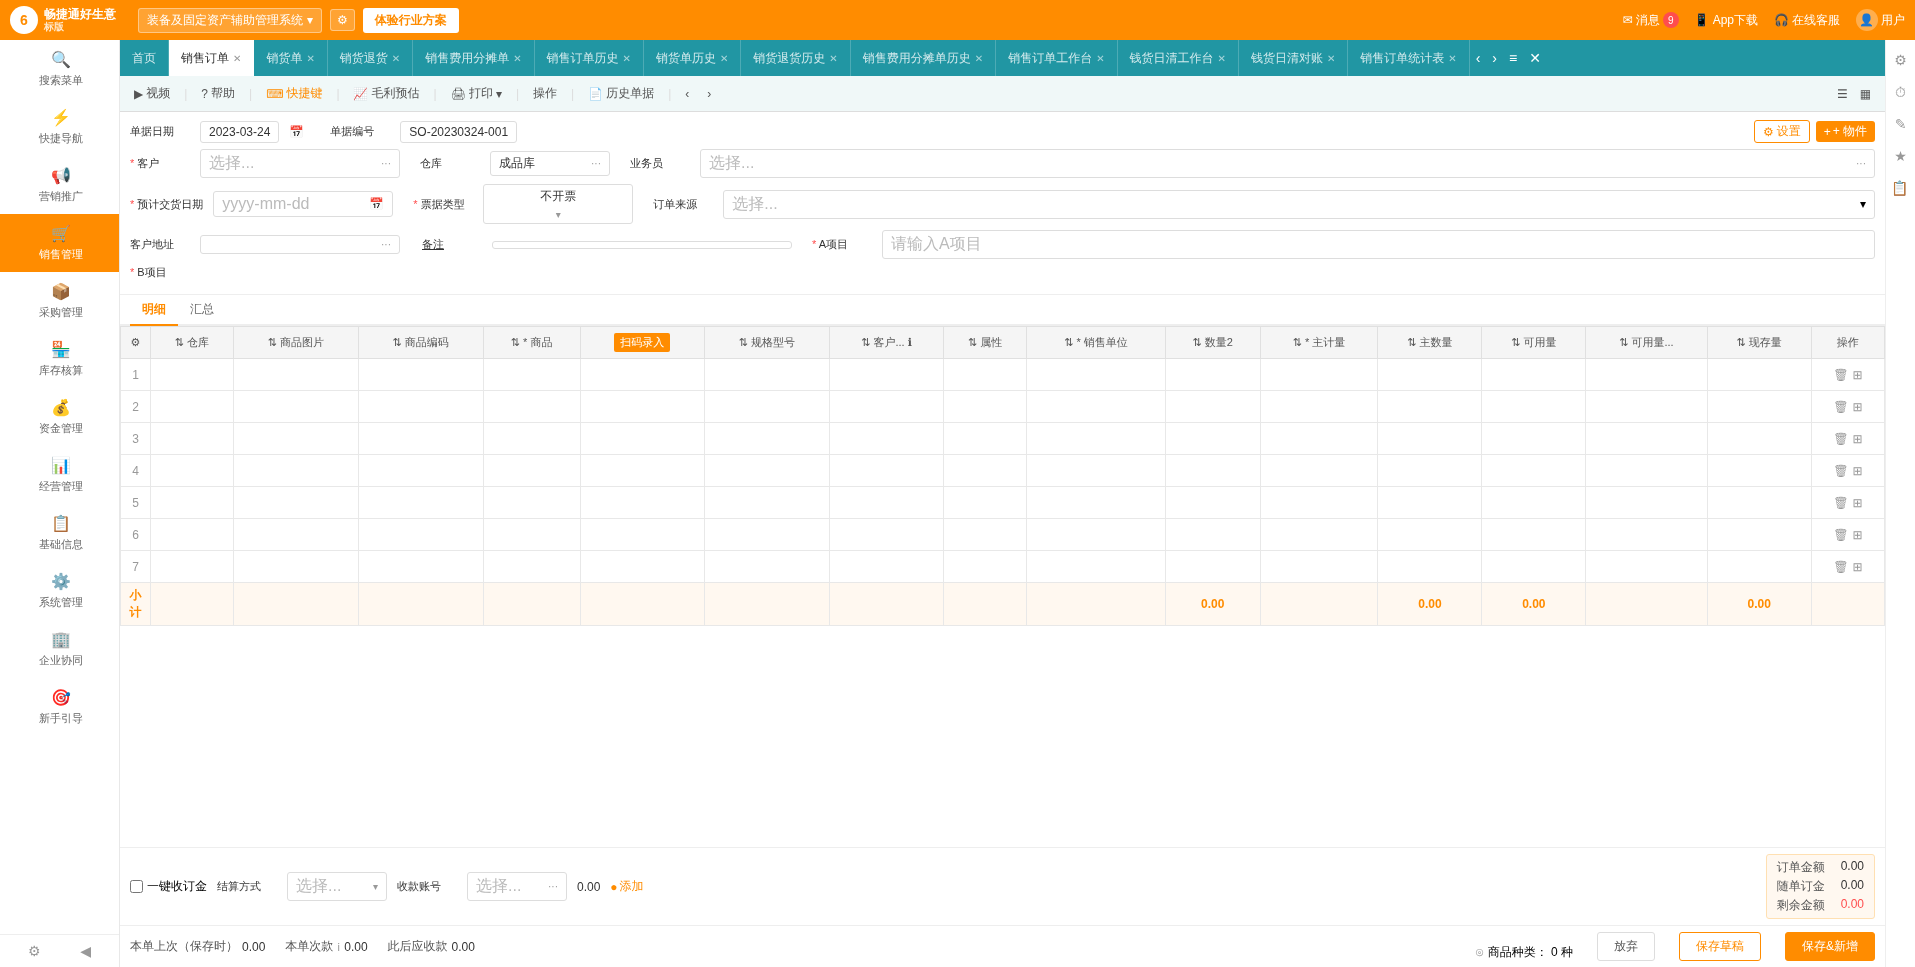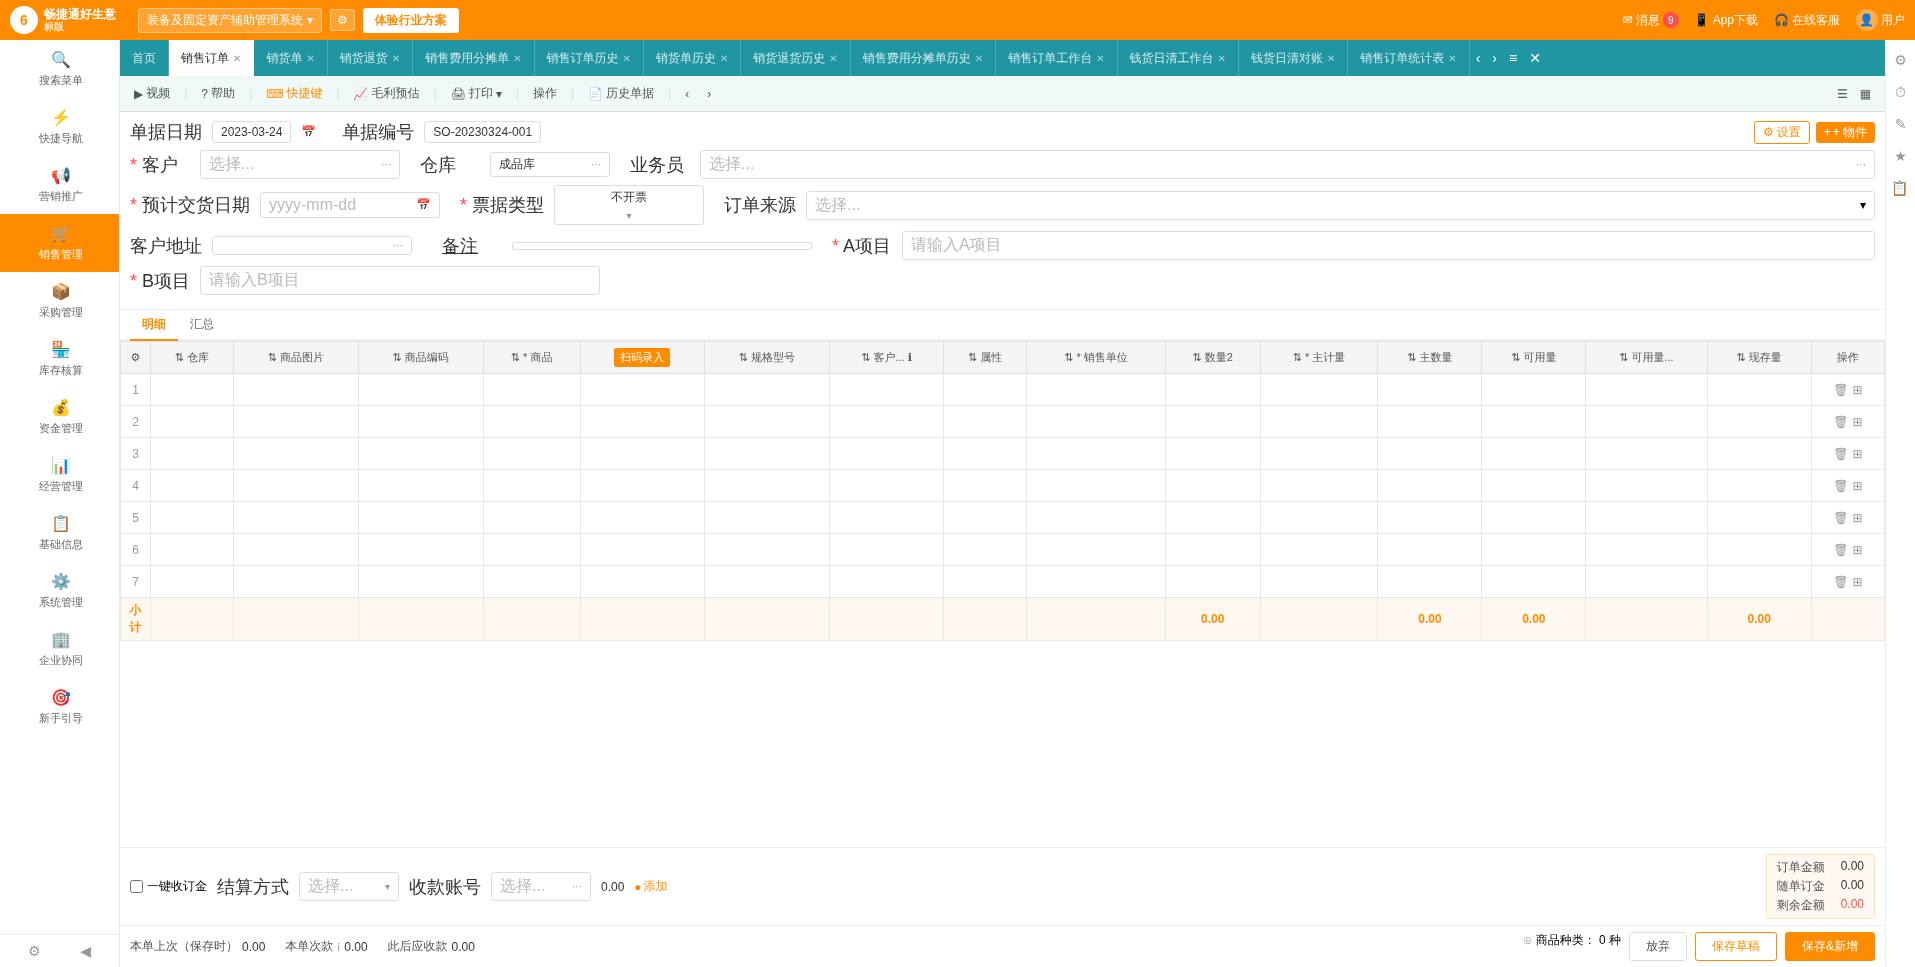--- a/index.html
+++ b/index.html
@@ -184,21 +184,21 @@
       flex-shrink: 0;
     }
     .form-row {
       display: flex;
       align-items: center;
       margin-bottom: 6px;
       gap: 10px;
     }
     .form-label {
       color: #333;
-      font-size: 18px;
+      font-size: 11px;
       white-space: nowrap;
       min-width: 60px;
     }
     .form-label.required::before { content: '* '; color: #ff4d4d; }
     .form-input {
       border: 1px solid #ddd;
       border-radius: 3px;
       padding: 3px 8px;
       font-size: 12px;
       color: #333;
@@ -299,22 +299,22 @@
       align-items: center;
       gap: 20px;
       flex-shrink: 0;
     }
     .bottom-stat { display: flex; align-items: center; gap: 4px; font-size: 12px; }
     .bottom-stat .label { color: #555; }
     .bottom-stat .value { color: #333; }
     .bottom-right {
       margin-left: auto;
       display: flex;
-      align-items: flex-start;
-      gap: 8px;
+      align-items: flex-end;
+      gap: 24px;
     }
     .action-btn {
       padding: 5px 16px;
       border-radius: 3px;
       border: 1px solid #ddd;
       cursor: pointer;
       font-size: 12px;
     }
     .btn-default { background: white; color: #555; }
     .btn-outline-orange { background: white; color: #ff8c00; border-color: #ff8c00; }
@@ -643,35 +643,32 @@
           <span class="arrow">▾</span>
         </div>
       </div>
 
       <div class="form-row">
         <span class="form-label">客户地址</span>
         <div class="form-field" style="min-width:200px;">
           <span class="field-text"></span>
           <span class="field-dots">···</span>
         </div>
-        <span style="margin-left:20px;text-decoration:underline;" class="form-label">备注</span>
+        <span style="margin-left:12px;text-decoration:underline;" class="form-label">备注</span>
         <div class="form-field" style="min-width:300px;">
           <span class="field-text"></span>
         </div>
         <span style="margin-left:10px;" class="form-label required">A项目</span>
         <div class="form-field" style="flex:1;">
           <span class="field-text">请输入A项目</span>
         </div>
       </div>
 
       <div class="form-row">
         <span class="form-label required">B项目</span>
-        <div class="form-field" style="min-width:400px;">
-          <span class="field-text">请输入B项目</span>
-        </div>
       </div>
     </div>
 
     <div class="detail-tabs">
       <div class="detail-tab active">明细</div>
       <div class="detail-tab">汇总</div>
     </div>
 
     <div class="table-wrap">
       <table>

